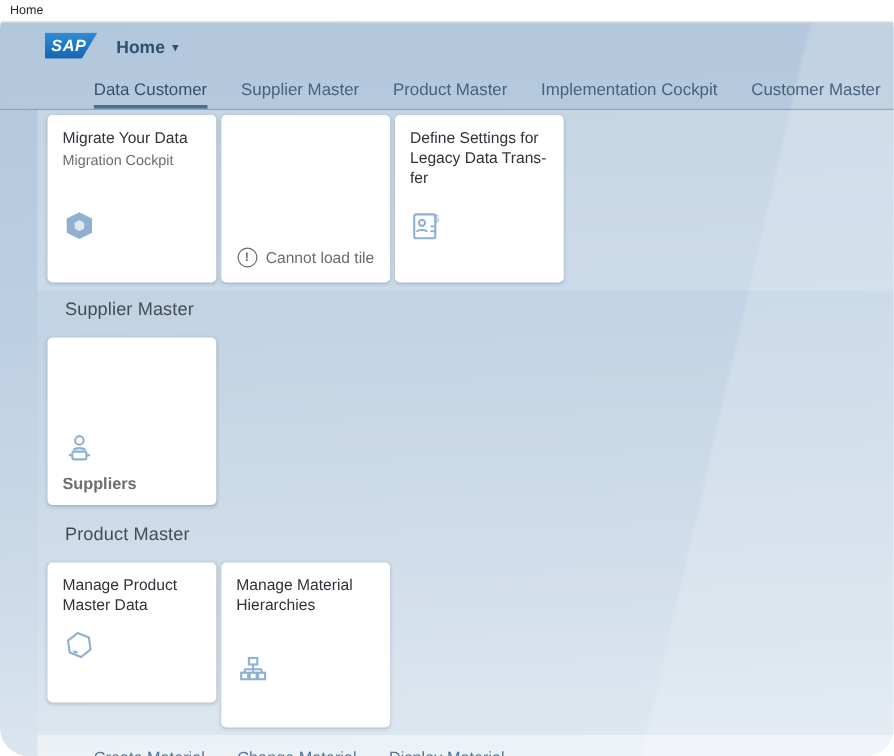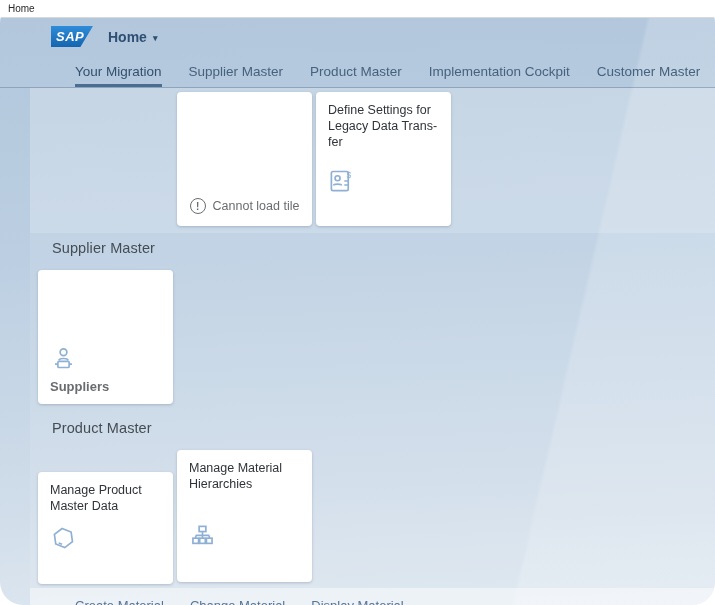--- a/index.html
+++ b/index.html
@@ -18,21 +18,21 @@
   
   .app{
     position:absolute;top:18px;left:0;right:0;bottom:0;
     background:linear-gradient(178deg,#b2c7dc 0%,#bccfe2 40%,#cfdce9 78%,#dde7f0 100%);
   }
   .app::before{ 
     content:"";position:absolute;inset:0;pointer-events:none;
     background:linear-gradient(103deg,rgba(255,255,255,0) 76%,rgba(255,255,255,0.17) 76.5%);
   }
   
-  .shell-header{position:absolute;top:18px;left:0;right:0;height:38px;margin-left:15px;}
+  .shell-header{position:absolute;top:18px;left:0;right:0;height:38px;}
   .sap-logo{
     position:absolute;left:36px;top:8px;width:42px;height:21px;
     background:linear-gradient(180deg,#2f8cd8 0%,#1465af 100%);
     clip-path:polygon(0 0,100% 0,70% 100%,0 100%);
     color:#ffffff;font-weight:bold;font-style:italic;font-size:13px;
     line-height:21px;padding-left:5px;box-sizing:border-box;letter-spacing:.5px;
     cursor:pointer;
   }
   .shell-title{
     position:absolute;left:93px;top:0;height:38px;display:flex;align-items:center;gap:6px;
@@ -69,21 +69,21 @@
   }
   .tile-title{font-size:12.5px;color:#30343a;line-height:16px;}
   .tile-subtitle{font-size:11.5px;color:#6a6d70;margin-top:4px;line-height:14px;}
   .tile-icon{position:absolute;left:12px;bottom:32px;width:27px;height:27px;}
   .tile-icon svg{width:100%;height:100%;display:block;}
   .tile-footer{position:absolute;left:12px;bottom:10px;font-size:13px;color:#6a6d70;font-weight:bold;}
   .t1{left:38px;top:92px;}
   .t2{left:177px;top:92px;}
   .t3{left:316px;top:92px;}
   .t4{left:38px;top:270px;}
-  .t5{left:38px;top:450px;height:112px;margin-top:22px;}
+  .t5{left:38px;top:450px;height:112px;}
   .t6{left:177px;top:450px;height:132px;}
   
   .tile-error-row{
     position:absolute;left:0;right:0;bottom:12px;display:flex;align-items:center;
     justify-content:center;gap:7px;color:#6a6d70;font-size:12.5px;
   }
   .excl-circle{
     width:14px;height:14px;border:1.6px solid #6a6d70;border-radius:50%;
     display:flex;align-items:center;justify-content:center;
     font-size:10px;font-weight:bold;color:#6a6d70;flex:0 0 auto;
@@ -115,37 +115,47 @@
       <span>SAP</span>
     </div>
     <div class="shell-title">
       <span>Home</span>
       <span class="caret">▾</span>
     </div>
   </div>
 
   <div class="tabbar">
     <div class="tab selected">
-      <span>Your Migration</span>
+      <span>Data Customer</span>
     </div>
     <div class="tab">
       <span>Supplier Master</span>
     </div>
     <div class="tab">
       <span>Product Master</span>
     </div>
     <div class="tab">
       <span>Implementation Cockpit</span>
     </div>
     <div class="tab">
       <span>Customer Master</span>
     </div>
 
   </div>
 
+  <div class="tile t1">
+    <div class="tile-title">Migrate Your Data</div>
+    <div class="tile-subtitle">Migration Cockpit</div>
+    <div class="tile-icon">
+      <svg viewBox="0 0 24 24">
+        <path d="M12 2.5 L21 7 V17 L12 21.5 L3 17 V7 Z" fill="#8fb0d3"></path>
+        <path d="M12 8 l3.4 2 v4 L12 16 l-3.4 -2 v-4 Z" fill="#dce7f2"></path>
+      </svg>
+    </div>
+  </div>
 
   <div class="tile t2">
     <div class="tile-error-row">
       <span class="excl-circle">!</span>
       <span>Cannot load tile</span>
     </div>
   </div>
 
   <div class="tile t3">
     <div class="tile-title">Define Settings for Legacy Data Trans­fer</div>

